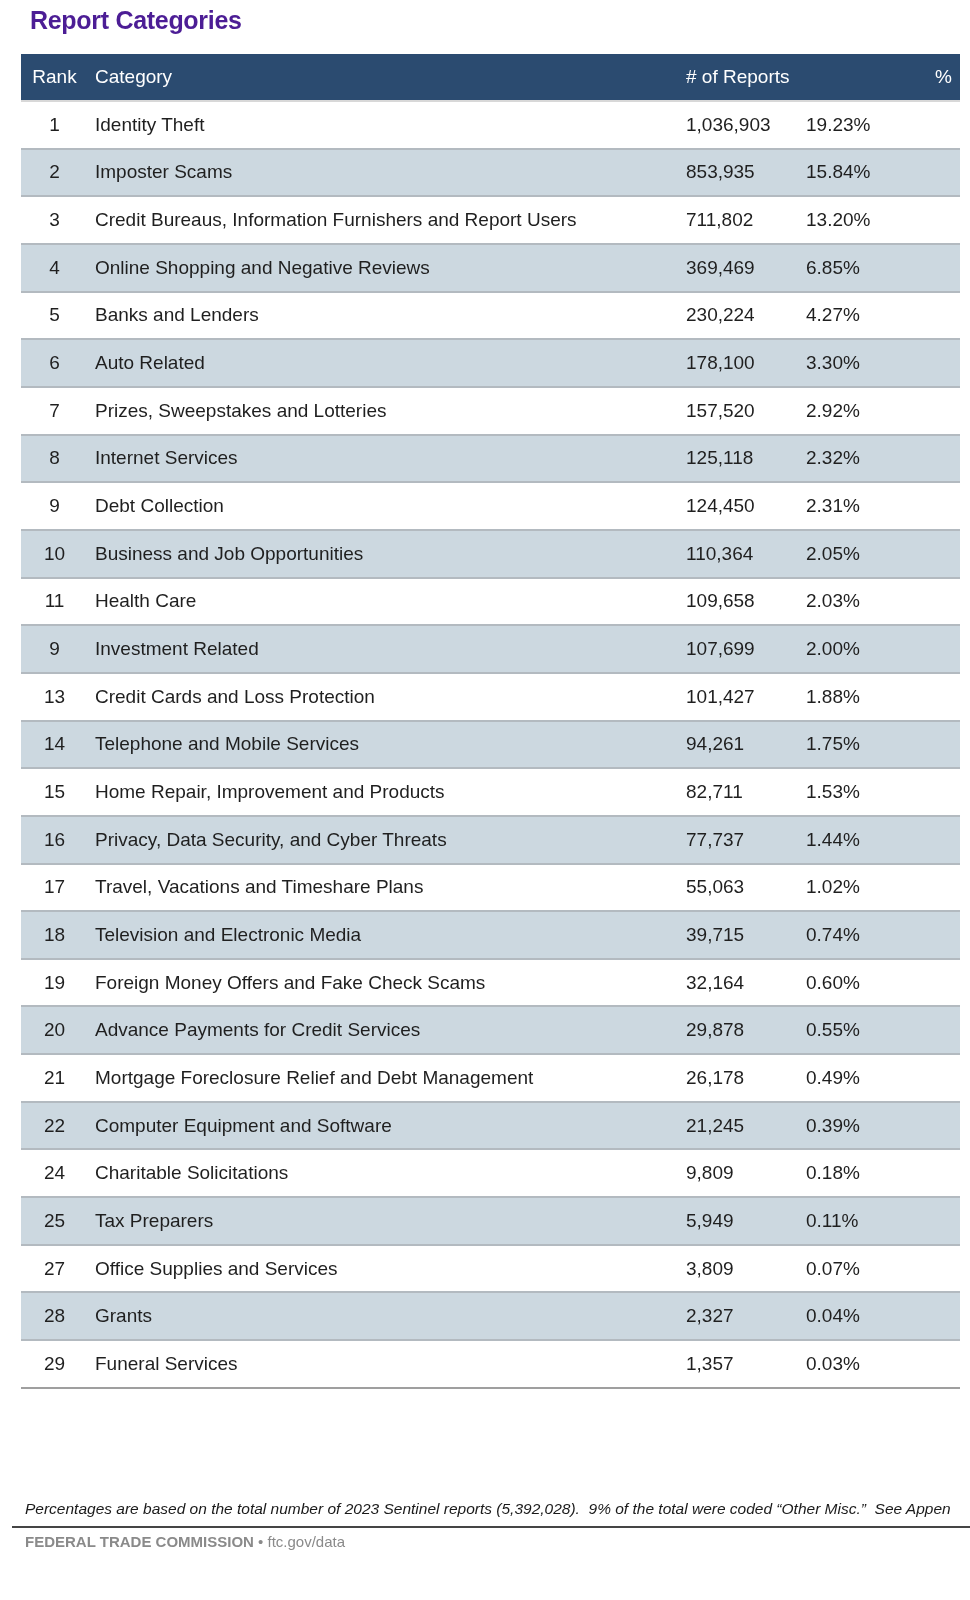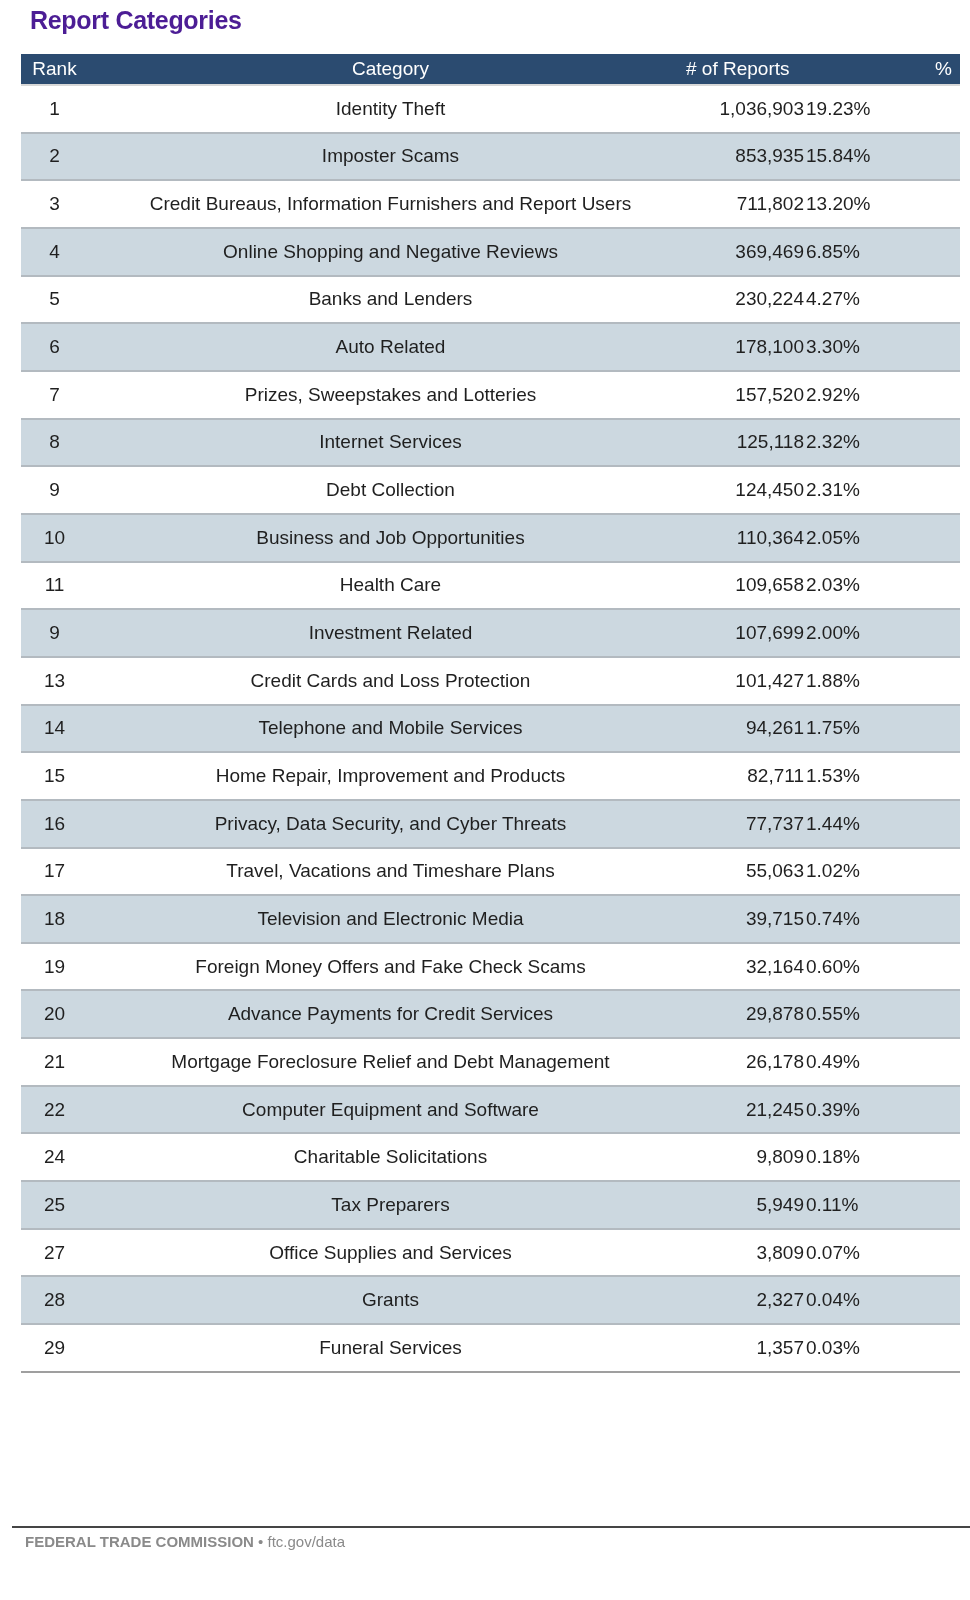--- a/index.html
+++ b/index.html
@@ -33,46 +33,46 @@
   col.c-rank { width: 67px; }
   col.c-category { width: auto; }
   col.c-reports { width: 120px; }
   col.c-pct { width: 154px; }
 
   thead th {
     background: #2b4b70;
     color: #ffffff;
     font-weight: 400;
     font-size: 19px;
-    height: 32px;
+    height: 48px;
     box-sizing: border-box;
     border-bottom: 2px solid #d8d8d8;
     padding: 0;
     vertical-align: middle;
   }
   th.rank { text-align: center; }
-  th.category { text-align: center; padding-left: 7px; }
+  th.category { text-align: left; padding-left: 7px; }
   th.reports { text-align: left; padding-right: 2px; }
   th.pct { text-align: right; padding-right: 8px; }
 
   tbody td {
     font-size: 19px;
     height: 47.66px;
     box-sizing: border-box;
     border-bottom: 2px solid #b3bac0;
     padding: 0;
     vertical-align: middle;
     background: #ffffff;
     color: #1f1f1f;
   }
   tbody tr:nth-child(even) td { background: #ccd8e0; }
   tbody tr:last-child td { border-bottom-color: #9f9f9f; }
   td.rank { text-align: center; }
-  td.category { text-align: center; padding-left: 7px; margin-top: 36px; }
-  td.reports { text-align: right; padding-right: 2px; }
+  td.category { text-align: left; padding-left: 7px; margin-top: 36px; }
+  td.reports { padding-right: 2px; }
   td.pct { text-align: left; padding-right: 8px; }
 
   .footnote {
     position: absolute;
     left: 25px; top: 1500px;
     width: 945px;
     overflow: hidden;
     font-size: 15.5px;
     font-style: italic;
     white-space: pre;
@@ -274,18 +274,19 @@
         </tr>
         <tr>
           <td class="rank">29</td>
           <td class="category">Funeral Services</td>
           <td class="reports">1,357</td>
           <td class="pct">0.03%</td>
         </tr>
       </tbody>
   </table>
 
+  <div class="footnote">Percentages are based on the total number of 2023 Sentinel reports (5,392,028).  9% of the total were coded “Other Misc.”  See Appen</div>
 
   <div class="footnote-rule"></div>
 
   <div class="page-footer"><span class="org">FEDERAL TRADE COMMISSION</span><span class="sep"> • </span><span class="url">ftc.gov/data</span></div>
 
 </div>
 
 </body></html>

